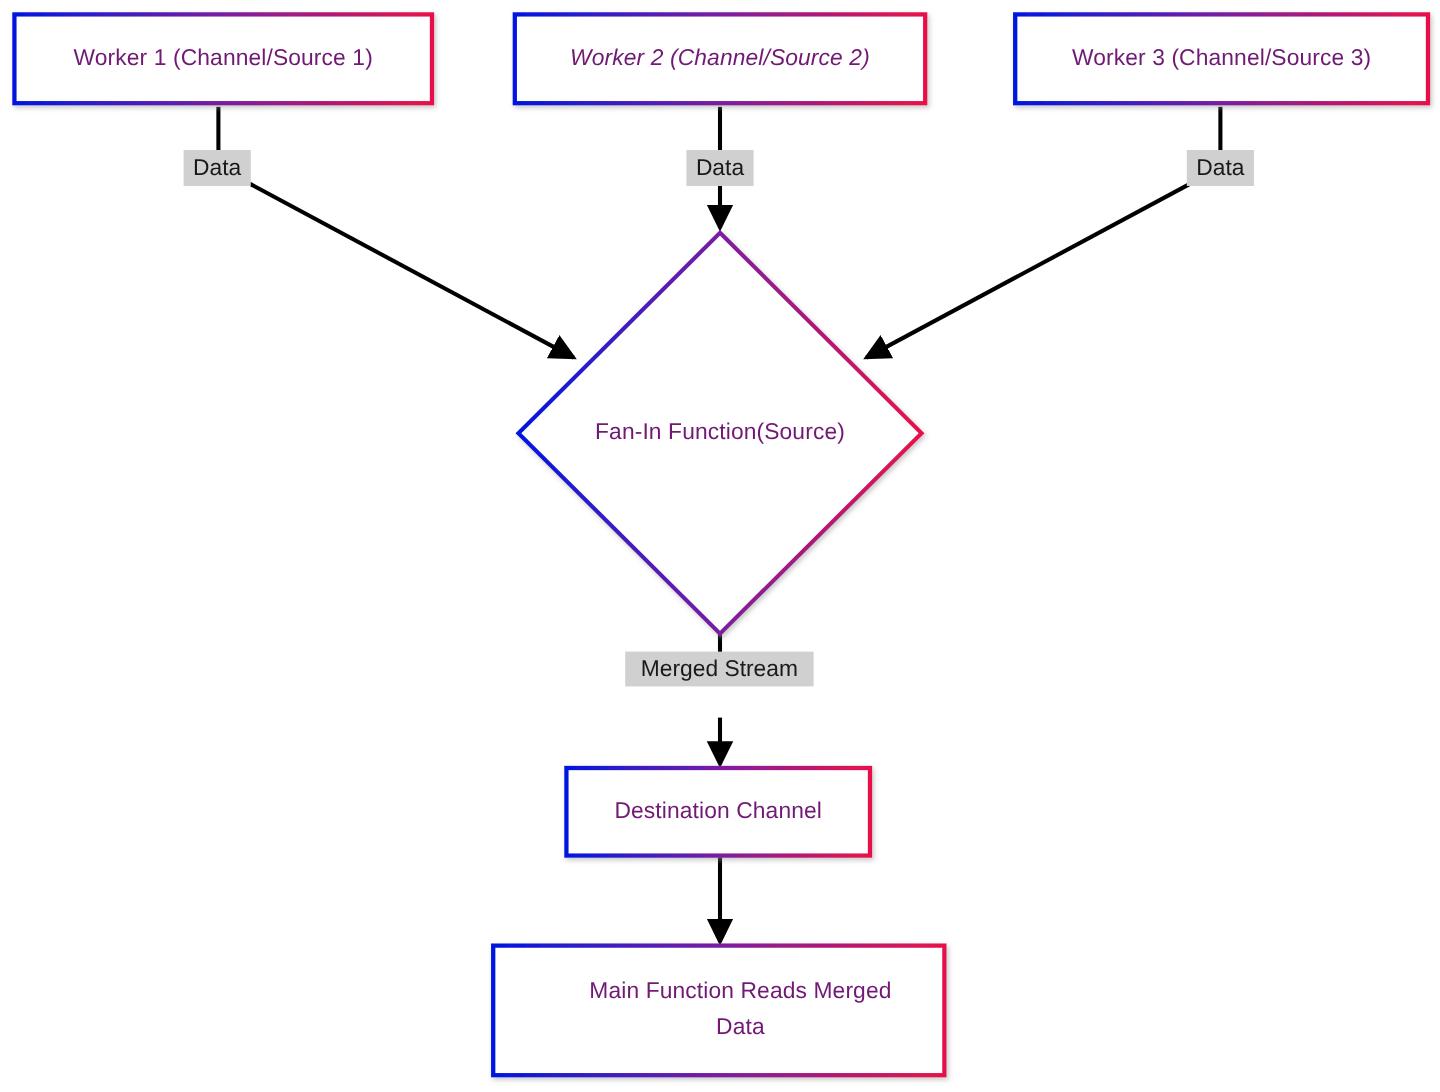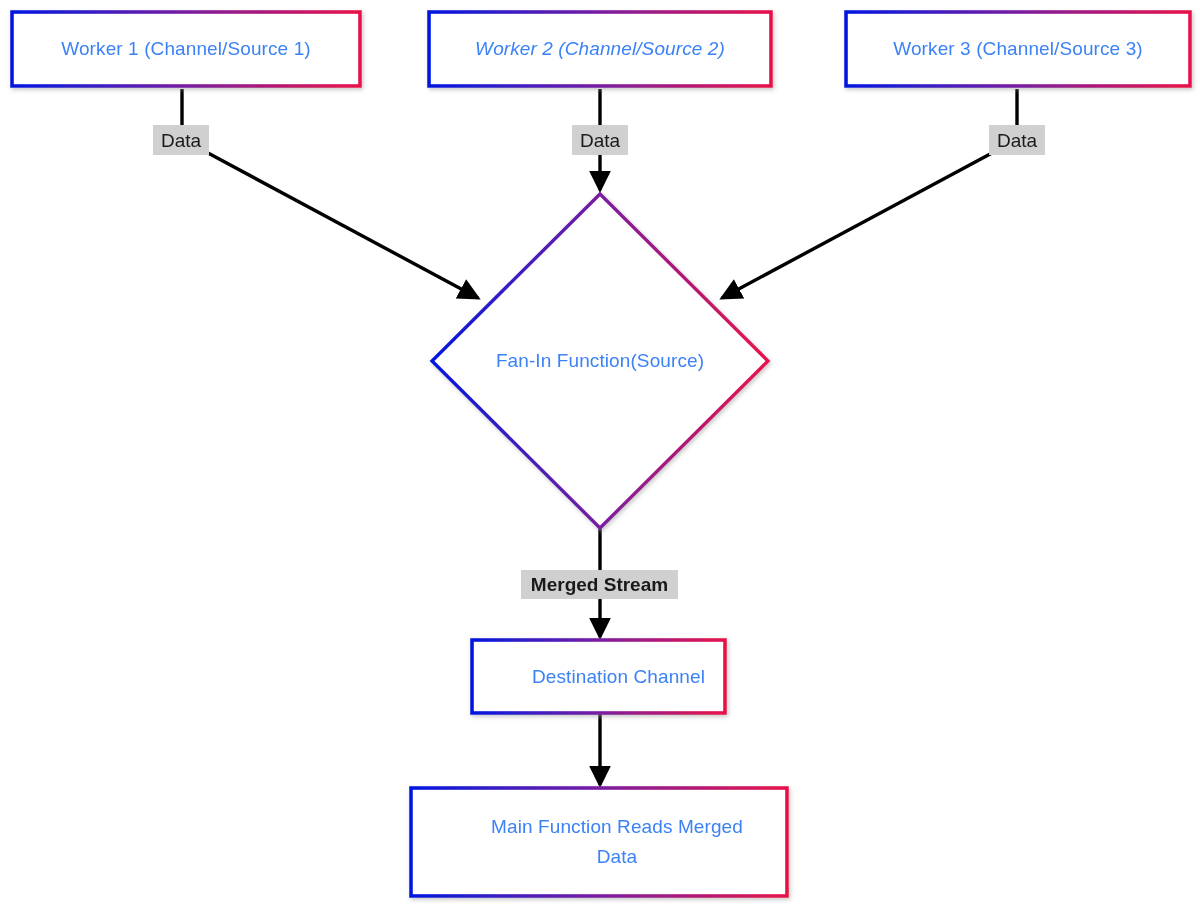--- a/index.html
+++ b/index.html
@@ -27,21 +27,21 @@
     height: 910px;
     display: block;
   }
   
   .node-label {
     position: absolute;
     display: flex;
     align-items: center;
     justify-content: center;
     text-align: center;
-    color: #3b82f6;
+    color: #701a75;
     font-size: 19px;
     line-height: 30px;
     letter-spacing: 0.1px;
     pointer-events: none;
     white-space: pre-line;
   }
   .edge-label {
     position: absolute;
     display: flex;
     align-items: center;
@@ -118,26 +118,26 @@
   </svg>
 
   <div class="node-label" style="left:12px; top:12px; width:348px; height:74px;">Worker 1 (Channel/Source 1)</div>
 
   <div class="node-label" style="left:429px; top:12px; width:342px; height:74px;font-style:italic;">Worker 2 (Channel/Source 2)</div>
 
   <div class="node-label" style="left:846px; top:12px; width:344px; height:74px;">Worker 3 (Channel/Source 3)</div>
 
   <div class="node-label" style="left:432px; top:331px; width:336px; height:60px;">Fan-In Function(Source)</div>
 
-  <div class="node-label" style="left:472px; top:640px; width:253px; height:73px;margin-left:20px;">Destination Channel</div>
+  <div class="node-label" style="left:472px; top:640px; width:253px; height:73px;">Destination Channel</div>
 
   <div class="node-label" style="left:411px; top:788px; width:412px; height:108px;">Main Function Reads Merged
 Data</div>
 
   <div class="edge-label" style="left:153px; top:125px; width:56px; height:30px;">Data</div>
 
   <div class="edge-label" style="left:572px; top:125px; width:56px; height:30px;">Data</div>
 
   <div class="edge-label" style="left:989px; top:125px; width:56px; height:30px;">Data</div>
 
-  <div class="edge-label" style="left:521px; top:570px; width:157px; height:29px;font-weight:bold;">Merged Stream</div>
+  <div class="edge-label" style="left:521px; top:543px; width:157px; height:29px;">Merged Stream</div>
 
 </div>
 
 </body></html>

